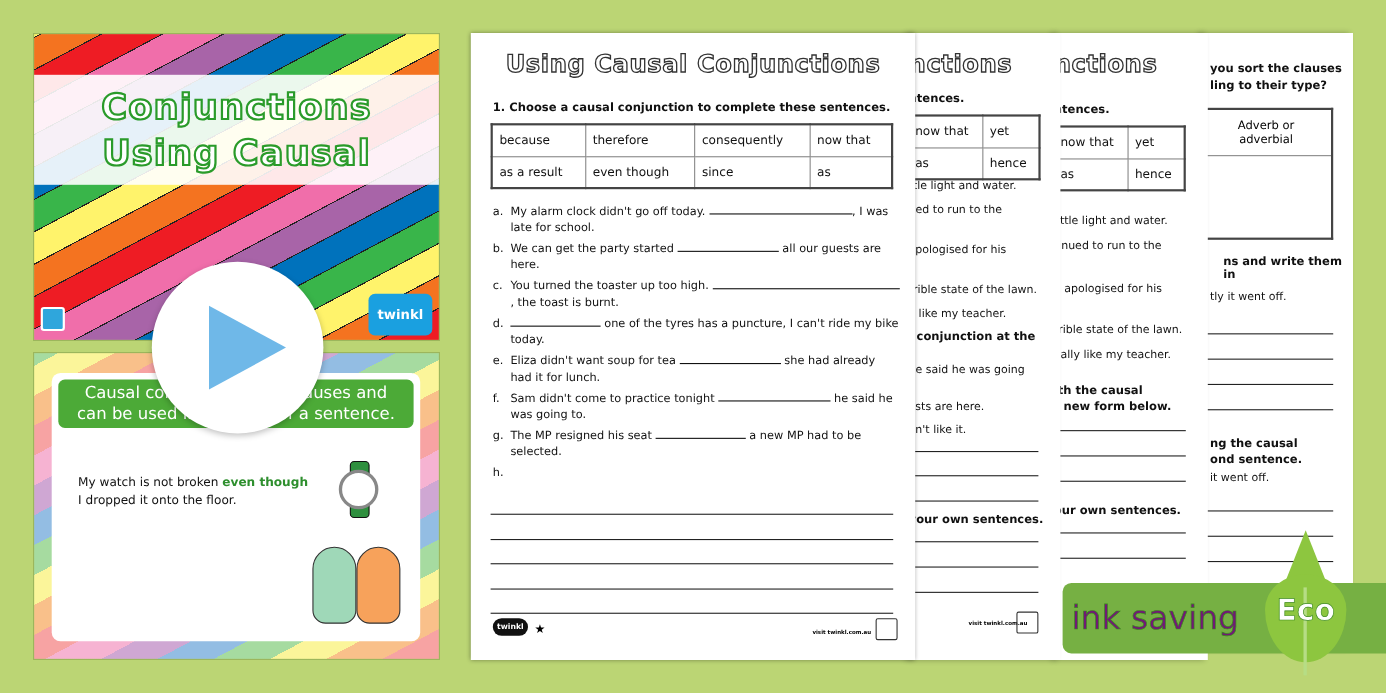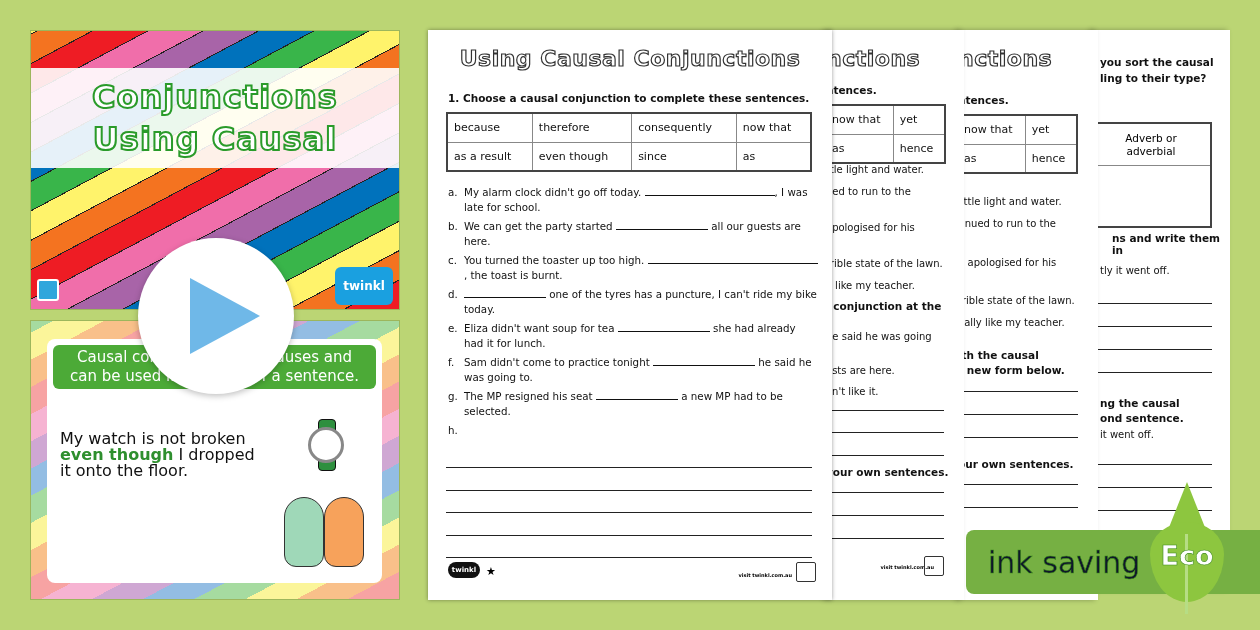--- a/index.html
+++ b/index.html
@@ -7,21 +7,21 @@
 .slide{position:absolute;left:30px;width:370px;overflow:hidden;border:1px solid #9cb65c}
 #slide1{top:30px;height:280px;background:repeating-linear-gradient(-28deg,#ee1c24 0 26px,#f47320 26px 52px,#fff36b 52px 78px,#39b54a 78px 104px,#0072bc 104px 130px,#a864a8 130px 156px,#f06eaa 156px 182px)}
 #slide1::before{content:"";position:absolute;inset:0;background:repeating-linear-gradient(-28deg,transparent 0 25px,#222 25px 26px)}
 .title-band{position:absolute;left:0;right:0;top:37px;height:100px;background:rgba(255,255,255,.9);display:flex;flex-direction:column;align-items:center;justify-content:center}
 .outline-title{font-family:"DejaVu Sans",sans-serif;font-weight:bold;color:#fff;-webkit-text-stroke:2px #2a9b2a;font-size:32px;line-height:42px;letter-spacing:1px}
 .logo-sm{position:absolute;left:6px;bottom:8px;width:22px;height:22px;background:#2fa6dc;border:2px solid #fff;border-radius:3px}
 .logo-twinkl{position:absolute;right:6px;bottom:4px;width:58px;height:38px;background:#1aa0e0;border-radius:6px;color:#fff;font-size:12px;font-weight:bold;display:flex;align-items:center;justify-content:center}
 #slide2{top:320px;height:280px;background:repeating-linear-gradient(-28deg,#f7a3a3 0 24px,#f9c08a 24px 48px,#fbf59a 48px 72px,#a6dba0 72px 96px,#93bde3 96px 120px,#cfa7d3 120px 144px,#f6b3d2 144px 168px)}
 .card{position:absolute;left:16px;top:18px;width:335px;height:244px;background:#fff;border-radius:8px}
 .green-head{position:absolute;left:6px;top:6px;right:6px;height:44px;background:#4caa37;border-radius:6px;color:#fff;font-size:15px;line-height:19px;text-align:center;padding-top:3px}
-.ex{position:absolute;left:13px;font-size:16px;line-height:16px;color:#111;width:210px}
+.ex{position:absolute;left:24px;font-size:11px;line-height:16px;color:#111;width:210px}
 .ex b{color:#2e8f2e}
 .watch{position:absolute;right:36px;top:80px;width:38px;height:52px}
 .watch .strap{position:absolute;left:10px;top:0;width:18px;height:52px;background:#2e8f3e;border-radius:4px;border:1px solid #111}
 .watch .face{position:absolute;left:0;top:8px;width:36px;height:36px;border-radius:50%;background:#fff;border:3px solid #888}
 .kids{position:absolute;right:14px;top:150px;width:84px;height:78px}
 .kid{position:absolute;bottom:0;width:40px;height:70px;border-radius:20px 20px 12px 12px}
 .play{position:absolute;left:138px;top:238px;width:156px;height:156px;border-radius:50%;background:#fff;box-shadow:0 2px 6px rgba(0,0,0,.25);z-index:5}
 .play .tri{position:absolute;left:52px;top:40px;width:0;height:0;border-top:38px solid transparent;border-bottom:38px solid transparent;border-left:70px solid #6fb8e8}
 .sheet{position:absolute;background:#fff;box-shadow:-3px 0 5px rgba(0,0,0,.3);overflow:hidden}
 #sheetD{left:1092px;top:30px;width:138px;height:560px}
@@ -36,21 +36,21 @@
 .items{position:absolute;left:20px;top:155px;width:370px}
 .item{display:flex;font-size:10.3px;line-height:14.5px;color:#111;margin-bottom:5px}
 .item .let{width:16px;flex:none}
 .blank{display:inline-block;border-bottom:1px solid #111;height:10px;vertical-align:baseline}
 .line{position:absolute;height:1px;background:#222}
 .footer-logo{position:absolute;left:20px;bottom:22px;width:32px;height:16px;background:#111;border-radius:8px;color:#fff;font-size:7px;font-weight:bold;text-align:center;line-height:16px}
 .star{position:absolute;left:58px;bottom:22px;font-size:11px}
 .visit{position:absolute;right:40px;bottom:22px;font-size:5px;font-weight:bold}
 .badge{position:absolute;right:16px;bottom:18px;width:20px;height:20px;border:1px solid #333;border-radius:2px}
 .eco{position:absolute;left:966px;top:530px;width:294px;height:64px;background:#76b043;border-radius:8px 0 0 8px;display:flex;align-items:center}
-.eco .txt{font-size:30px;color:#0f172a;margin-left:22px;-webkit-text-stroke:.6px #3c8a1c}
+.eco .txt{font-size:30px;color:#701a75;margin-left:8px;-webkit-text-stroke:.6px #3c8a1c}
 .drop{position:absolute;left:1150px;top:482px;width:74px;height:130px}
 .drop .body{position:absolute;left:0;top:40px;width:74px;height:80px;background:#8dc63f;border-radius:50% 50% 50% 50%/40% 40% 60% 60%}
 .drop .tip{position:absolute;left:14px;top:0;width:0;height:0;border-left:23px solid transparent;border-right:23px solid transparent;border-bottom:58px solid #8dc63f}
 .drop .vein{position:absolute;left:35px;top:52px;width:3px;height:80px;background:#b6dd85}
 .drop .label{position:absolute;left:0;top:58px;width:74px;text-align:center;color:#fff;font-weight:bold;font-size:27px;-webkit-text-stroke:.6px #3c8a1c}
 </style>
 </head>
 <body>
 
 <div class="slide" id="slide1">
@@ -81,24 +81,24 @@
     </div>
   </div>
 </div>
 
 <div class="play">
   <div class="tri"></div>
 </div>
 
 <div class="sheet" id="sheetD">
   <div class="q" style="position:absolute;left:8px;top:24px;line-height:16px">
-    <div>you sort the causal</div>
+    <div>you sort the clauses</div>
     <div>ling to their type?</div>
   </div>
-  <div style="position:absolute;left:0;top:92px;width:120px;height:106px;border:2px solid #444;border-left:none">
+  <div style="position:absolute;left:0;top:68px;width:120px;height:120px;border:2px solid #444;border-left:none">
     <div style="height:42px;border-bottom:1px solid #888;font-size:10.5px;text-align:center;padding:8px 24px 0 24px;line-height:13px">Adverb or adverbial</div>
   </div>
   <div class="q" style="position:absolute;left:20px;top:202px">ns and write them in</div>
   <div class="small" style="position:absolute;left:8px;top:234px">tly it went off.</div>
   <div class="line" style="left:0;top:273px;width:120px"></div>
   <div class="line" style="left:0;top:296px;width:120px"></div>
   <div class="line" style="left:0;top:319px;width:120px"></div>
   <div class="line" style="left:0;top:342px;width:120px"></div>
   <div class="q" style="position:absolute;left:8px;top:366px;line-height:15px">
     <div>ng the causal</div>

